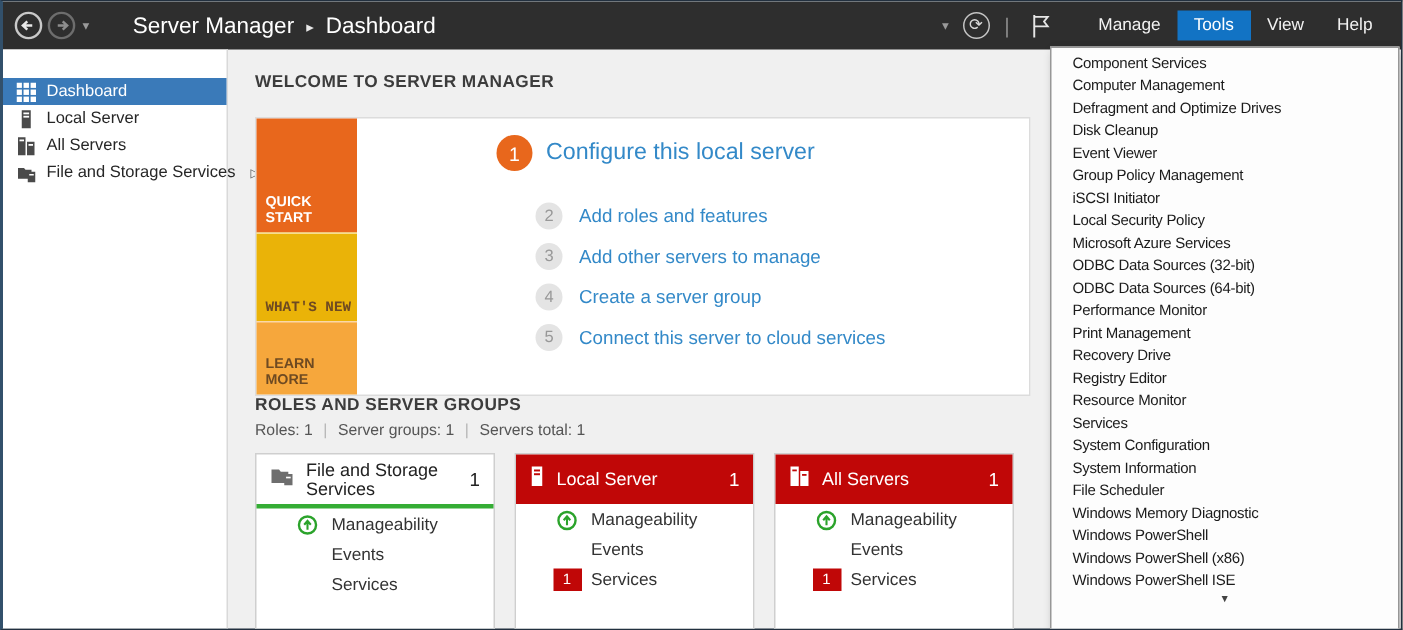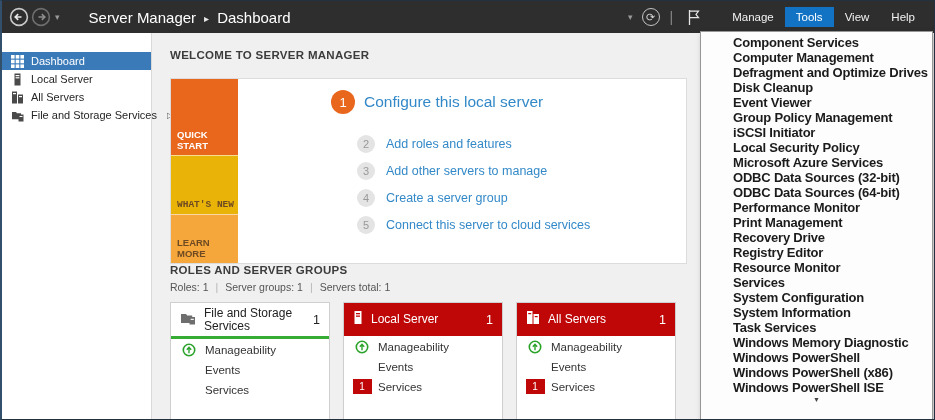--- a/index.html
+++ b/index.html
@@ -63,31 +63,31 @@
   .roles-head { }
   .roles-summary { margin-top:5px; font-size:10.5px; color:#555; display:flex; gap:7px; }
   .roles-summary .sep { color:#b5b5b5; }
   .tiles-row { margin-top:9px; display:flex; gap:13px; }
   .tile { width:160px; background:#fff; border:1px solid #cfcfcf; height:120px; flex:none; }
   .tile-head { display:flex; align-items:center; padding:0 9px; cursor:pointer; }
   .tile-head.light { height:36px; border-bottom:3px solid #35ad35; color:#222; }
   .tile-head.red { height:33px; background:#c00707; color:#fff; }
   .tile-title { flex:1; font-size:12px; line-height:13px; margin-left:8px; }
   .tile-count { font-size:12.5px; margin-left:4px; }
-  .trow { display:flex; align-items:center; height:19px; margin-top:1px; cursor:pointer; }
+  .trow { display:flex; align-items:center; height:19px; margin-top:1px; cursor:pointer;padding-left:16px; }
   .ticon { width:22px; margin-left:7px; display:flex; justify-content:center; align-items:center; flex:none; }
   .tlabel { margin-left:5px; font-size:11.5px; color:#333; white-space:nowrap; }
   .badge { min-width:19px; height:15px; background:#c00707; color:#fff; font-size:10px;
            display:flex; align-items:center; justify-content:center; }
   
   .dropdown { position:absolute; left:698px; top:30px; width:233px; height:390px;
               background:#fdfdfd; border:1px solid #979797; box-shadow:2px 3px 6px rgba(0,0,0,.25);
               z-index:20; padding-top:3px; }
-  .dd-item { height:15px; line-height:15px; padding-left:32px; font-size:13px; letter-spacing:-.2px;
-             color:#1b1b1b; cursor:pointer; white-space:nowrap;font-weight:bold; }
+  .dd-item { height:15px; line-height:15px; padding-left:14px; font-size:10px; letter-spacing:-.2px;
+             color:#1b1b1b; cursor:pointer; white-space:nowrap; }
   .dd-scroll { text-align:center; font-size:7px; color:#444; height:10px; line-height:10px; cursor:pointer; }
 </style>
 </head>
 <body>
 
 <div class="window">
 
   <div class="topbar">
     <span class="navbtn">
       <svg width="20" height="20" viewBox="0 0 20 20">
@@ -344,21 +344,21 @@
     <div class="dd-item">ODBC Data Sources (32-bit)</div>
     <div class="dd-item">ODBC Data Sources (64-bit)</div>
     <div class="dd-item">Performance Monitor</div>
     <div class="dd-item">Print Management</div>
     <div class="dd-item">Recovery Drive</div>
     <div class="dd-item">Registry Editor</div>
     <div class="dd-item">Resource Monitor</div>
     <div class="dd-item">Services</div>
     <div class="dd-item">System Configuration</div>
     <div class="dd-item">System Information</div>
-    <div class="dd-item">Task Services</div>
+    <div class="dd-item">File Scheduler</div>
     <div class="dd-item">Windows Memory Diagnostic</div>
     <div class="dd-item">Windows PowerShell</div>
     <div class="dd-item">Windows PowerShell (x86)</div>
     <div class="dd-item">Windows PowerShell ISE</div>
     <div class="dd-scroll">▼</div>
   </div>
 
 </div>
 
 </body></html>

